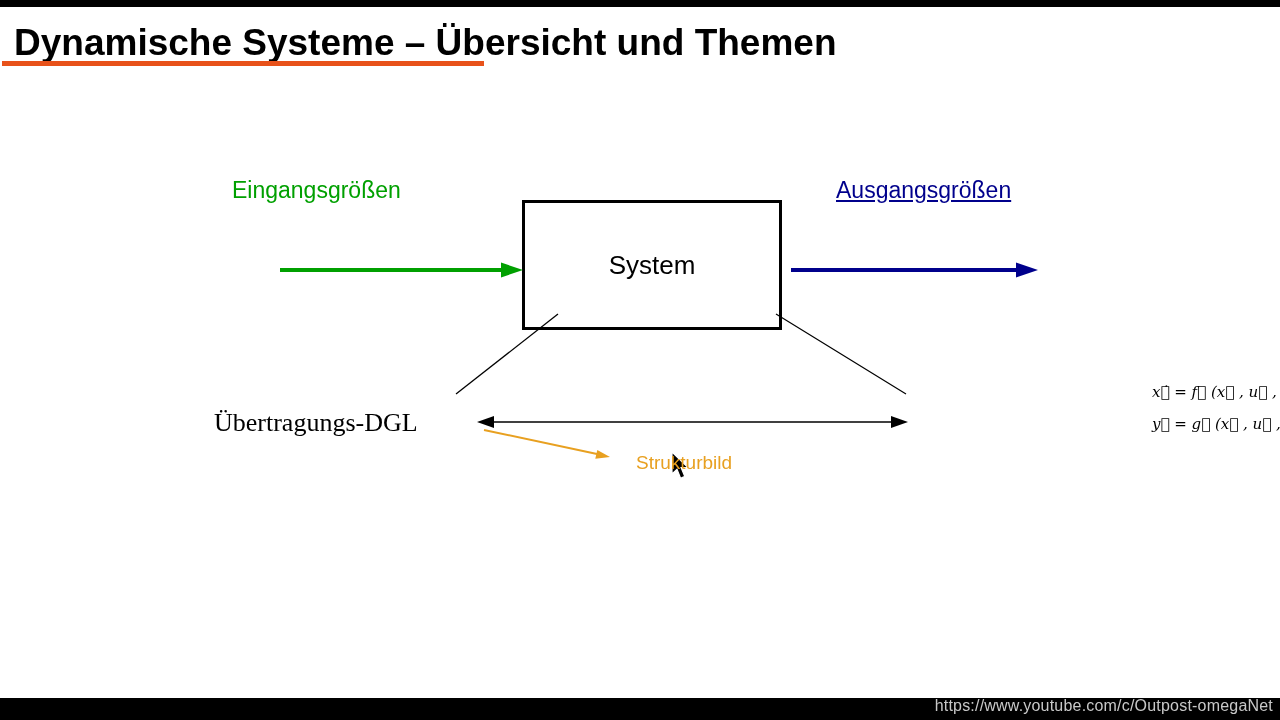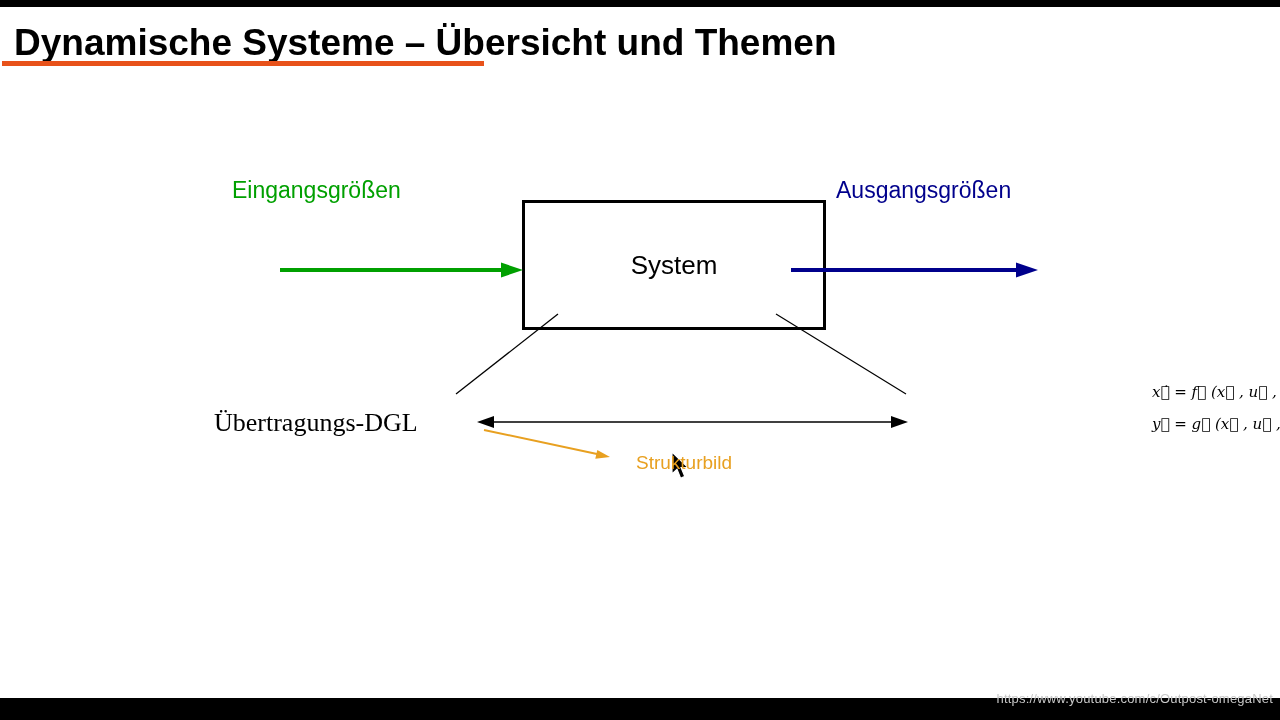--- a/index.html
+++ b/index.html
@@ -9,22 +9,22 @@
     font-family: "Liberation Sans", sans-serif;
     color: #000;
     overflow: hidden;
   }
   .frame { position: relative; width: 1280px; height: 720px; background: #fff; overflow: hidden; }
 
   .letterbox { position: absolute; left: 0; width: 1280px; background: #000; }
   .letterbox.top { top: 0; height: 7px; }
   .letterbox.bottom { bottom: 0; height: 22px; }
   .channel-url {
-    position: absolute; right: 7px; bottom: 14px;
-    color: #c8c8c8; font-size: 13px; letter-spacing: 0.2px;
+    position: absolute; right: 7px; bottom: 5px;
+    color: #c8c8c8; font-size: 16px; letter-spacing: 0.2px;
   }
 
   .slide-title {
     position: absolute; left: 14px; top: 22px;
     font-size: 37px; font-weight: 700; white-space: nowrap;
   }
   .title-underline {
     position: absolute; left: 2px; top: 61px;
     width: 482px; height: 5px;
     background: var(--accent-orange, #e8521a);
@@ -33,26 +33,26 @@
     position: absolute; left: 105px; top: 92px;
     font-size: 23px;
   }
 
   .input-label {
     position: absolute; left: 232px; top: 177px;
     font-size: 23px; color: var(--green, #00a000);
   }
   .output-label {
     position: absolute; left: 836px; top: 177px;
-    font-size: 23px; color: var(--navy, #00008c);
+    font-size: 23px; color: var(--navy, #00008c); text-decoration: underline;
   }
 
   .system-box {
     position: absolute; left: 522px; top: 200px;
-    width: 304px; height: 130px;
+    width: 260px; height: 130px;
     border: 3px solid #000; background: #fff;
     display: flex; align-items: center; justify-content: center;
     font-size: 26px;
   }
 
   .node-label { position: absolute; font-size: 26px; white-space: nowrap; font-family: Liberation Serif, serif; }
   .node-left  { left: 214px; top: 408px; }
   .node-right { left: 934px; top: 408px; }
 
   .struktur-label {

